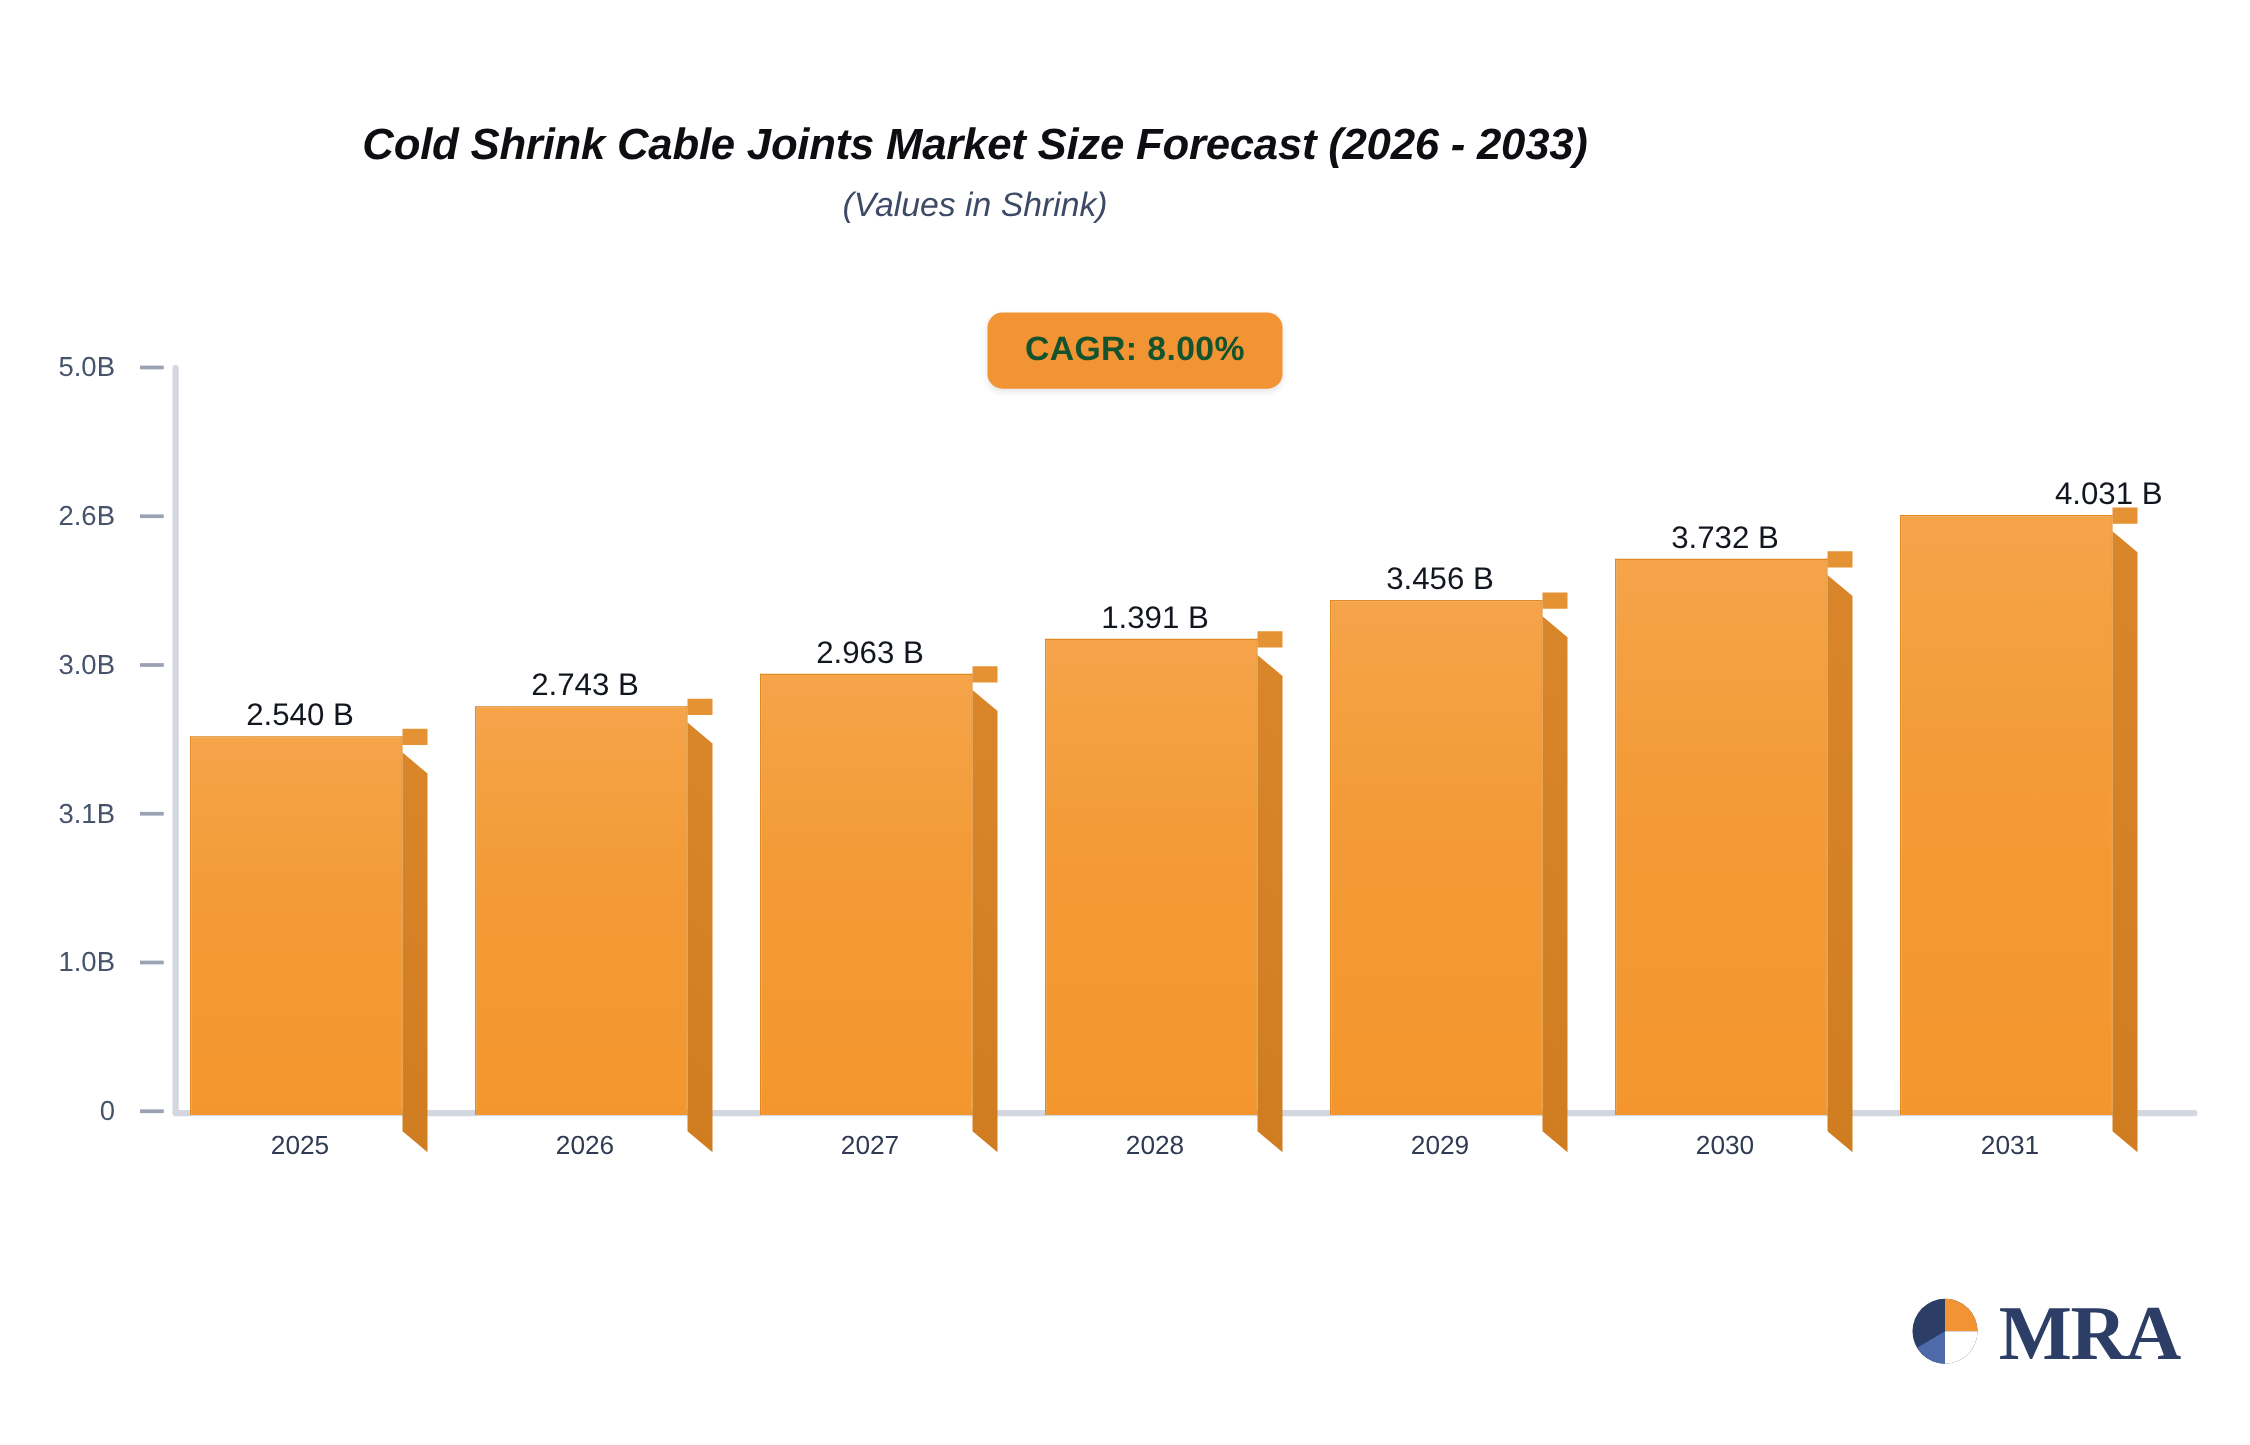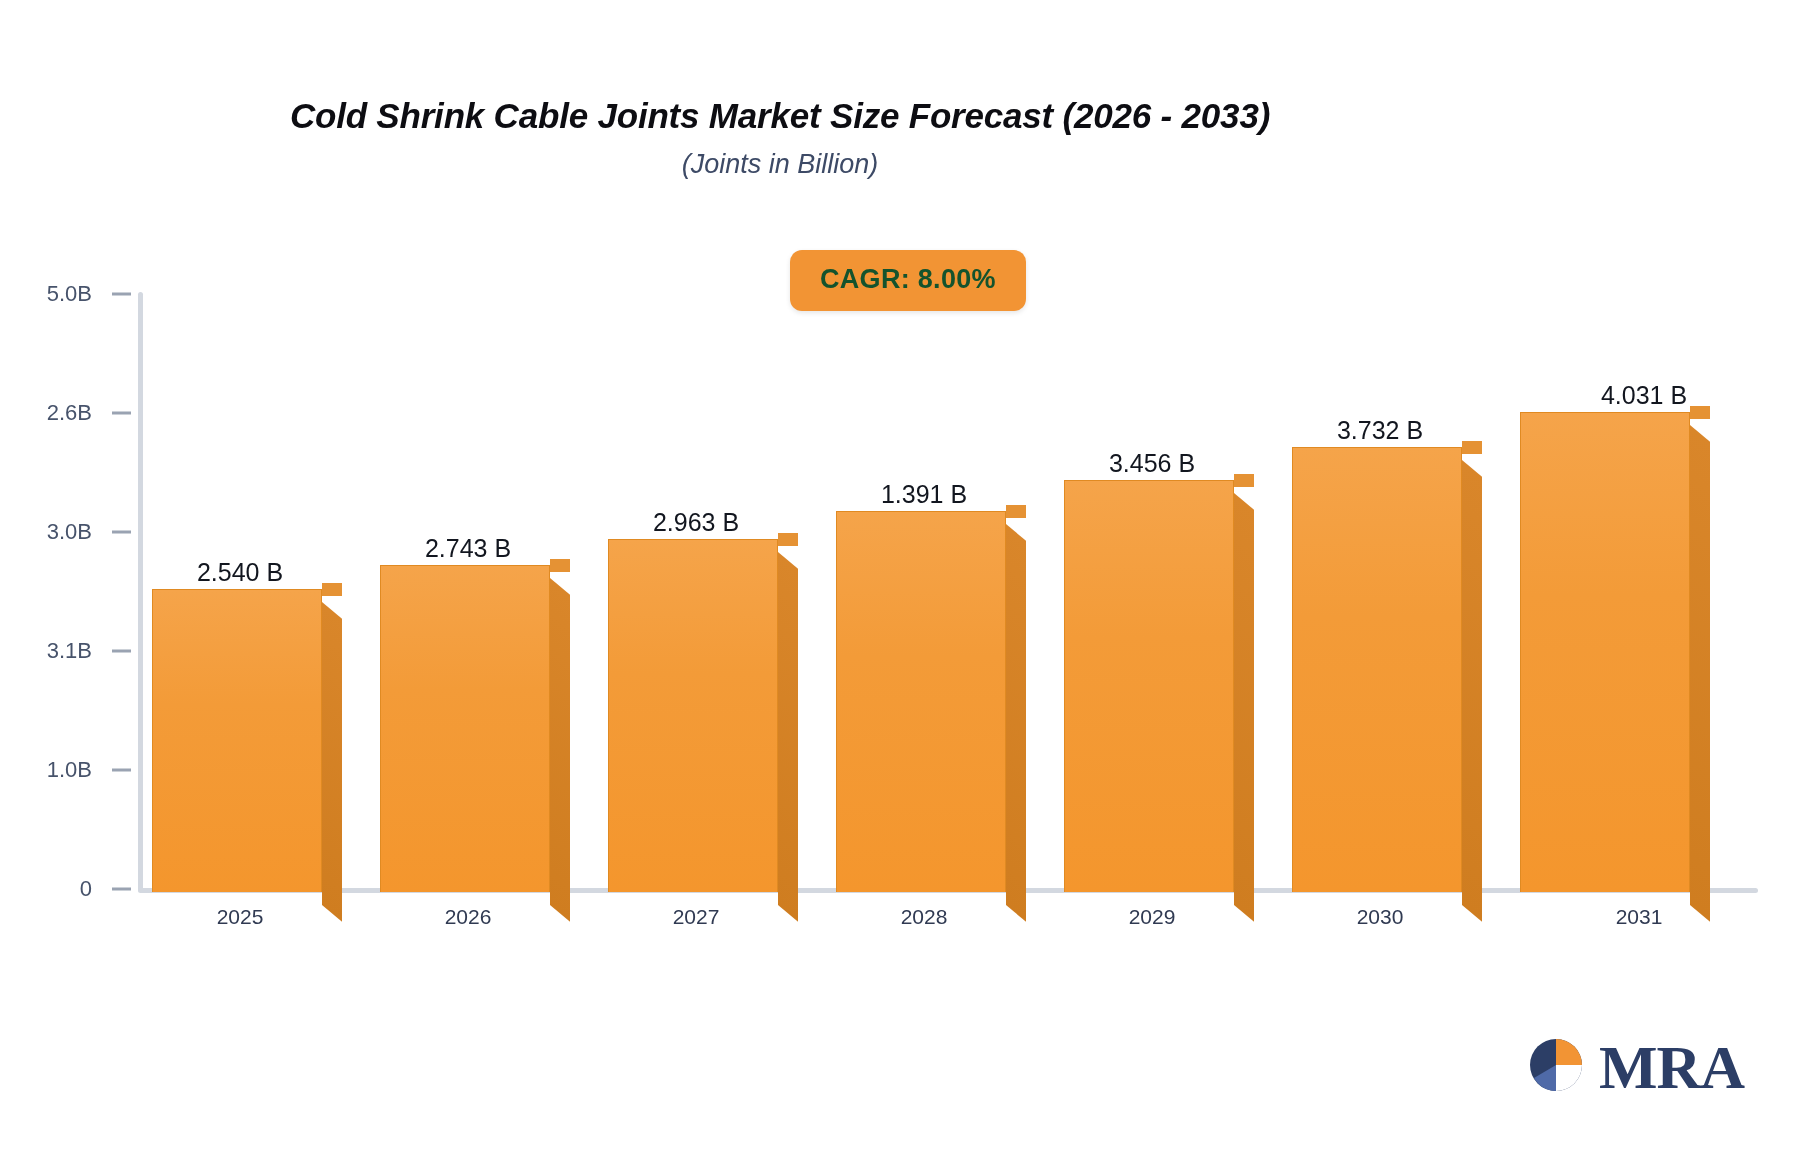--- a/index.html
+++ b/index.html
@@ -175,21 +175,21 @@
     line-height: 1;
   }
 </style>
 </head>
 <body>
 
 <div class="page">
 
   <div class="title-block">
     <div class="chart-title">Cold Shrink Cable Joints Market Size Forecast (2026 - 2033)</div>
-    <div class="chart-subtitle">(Joints in Billion)</div>
+    <div class="chart-subtitle">(Values in Shrink)</div>
   </div>
 
   <div class="cagr-badge">CAGR: 8.00%</div>
 
   <div class="plot">
 
     <div class="y-axis-line"></div>
     <div class="x-axis-line"></div>
 
     <div class="ytick" style="top:294px;">
@@ -268,22 +268,22 @@
       <div class="bar-front" style="height:445px;"></div>
     </div>
     <div class="bar-label" style="left:1380px; top:416px;">3.732 B</div>
     <div class="xtick" style="left:1380px;">2030</div>
 
     <div class="bar-group" style="left:1520px; width:170px; bottom:264px; height:480px;">
       <div class="bar-top" style="left:170px; top:-6px;"></div>
       <div class="bar-side" style="left:170px; height:480px;"></div>
       <div class="bar-front" style="height:480px;"></div>
     </div>
-    <div class="bar-label" style="left:1644px; top:381px;">4.031 B</div>
-    <div class="xtick" style="left:1608px;margin-left:31px;">2031</div>
+    <div class="bar-label" style="left:1687px; top:381px;">4.031 B</div>
+    <div class="xtick" style="left:1608px;">2031</div>
 
   </div>
 
   <div class="logo">
     <span class="logo-mark">
       <svg width="54" height="54" viewBox="0 0 54 54" aria-hidden="true">
         <circle cx="27" cy="27" r="26" fill="#2c3e66"></circle>
         <path d="M27 27 L27 1 A26 26 0 0 1 53 27 Z" fill="#f29434"></path>
         <path d="M27 27 L53 27 A26 26 0 0 1 27 53 Z" fill="#ffffff"></path>
         <path d="M27 27 L27 53 A26 26 0 0 1 5 40 Z" fill="#4f6aa8"></path>

